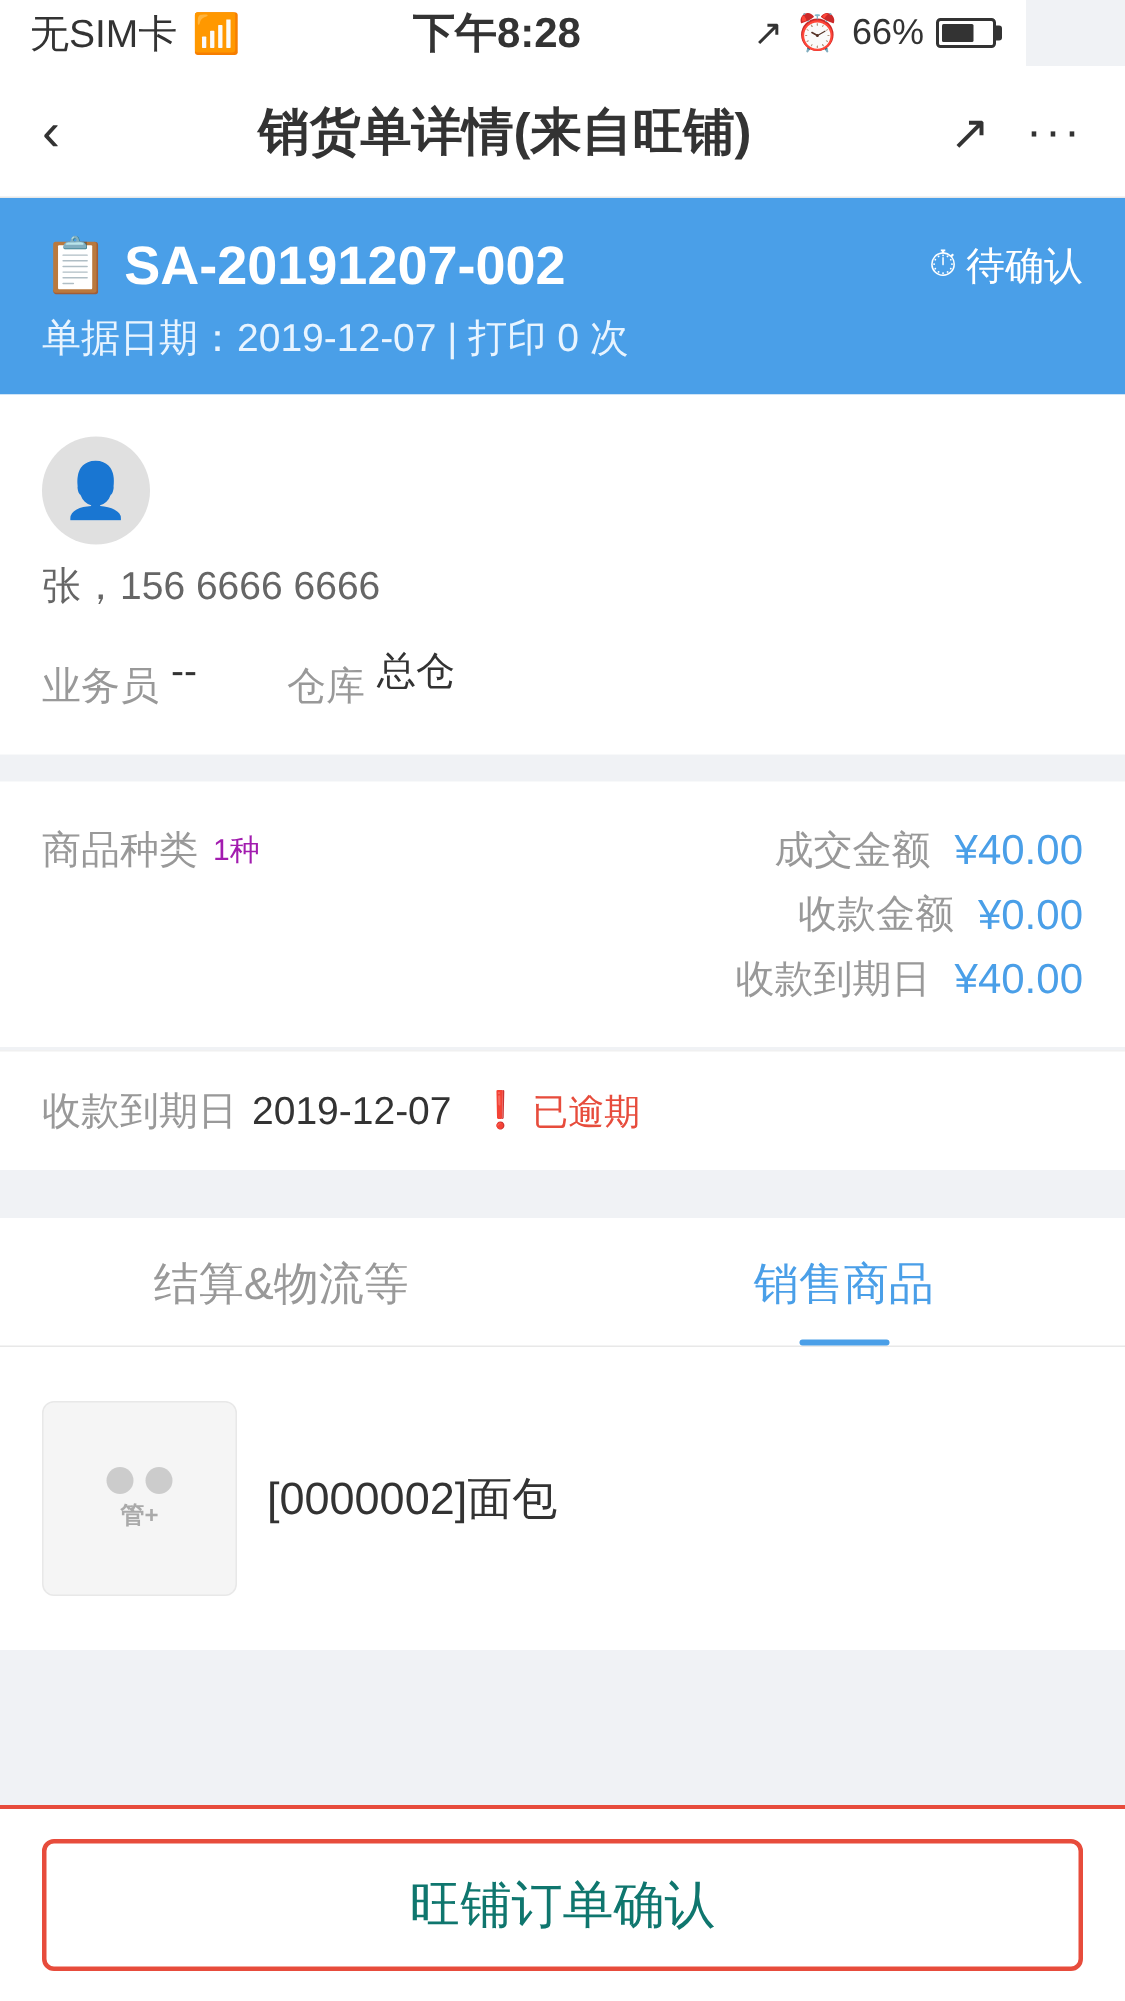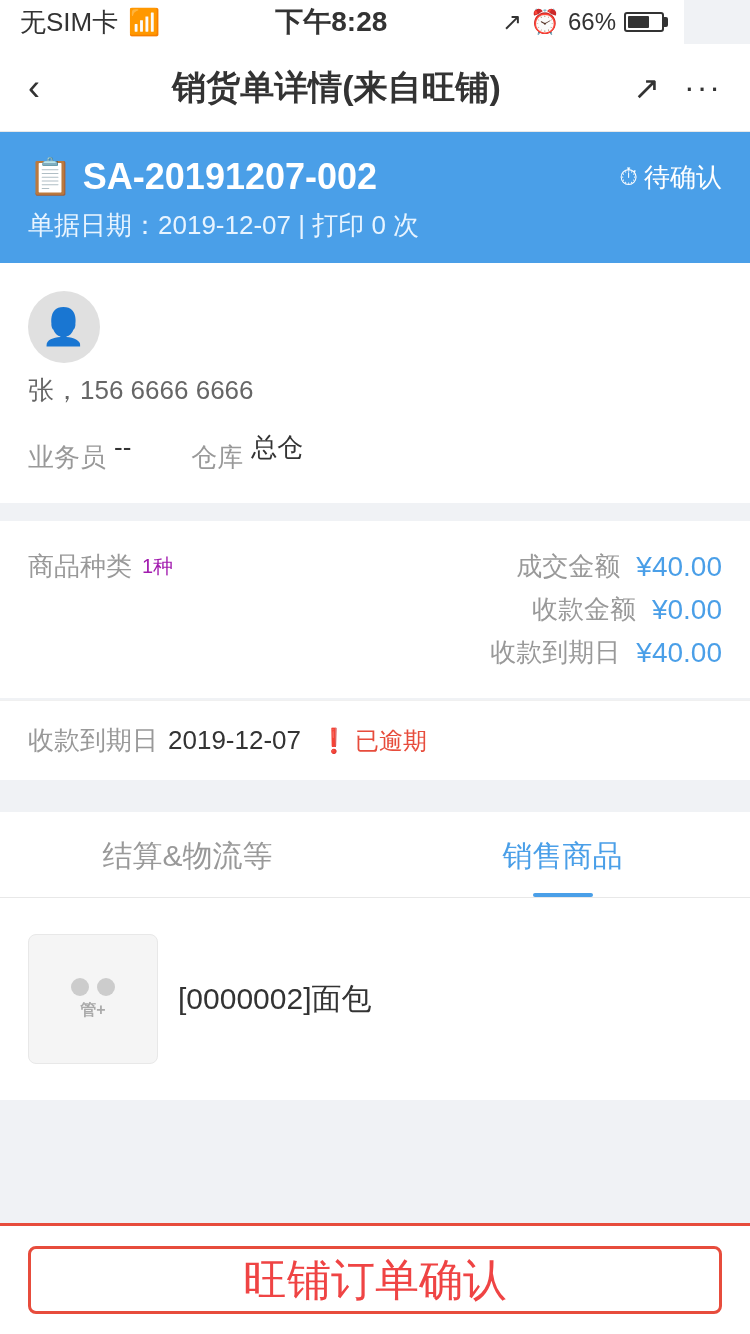--- a/index.html
+++ b/index.html
@@ -396,26 +396,26 @@
       position: fixed;
       bottom: 0;
       left: 0;
       width: 750px;
       background: #fff;
       padding: 20px 28px;
       border-top: 3px solid #e74c3c;
     }
     .confirm-btn {
       width: 100%;
-      height: 68px;
+      height: 88px;
       background: #fff;
       border: 3px solid #e74c3c;
       border-radius: 8px;
-      font-size: 44px;
-      color: #ef4444;
+      font-size: 34px;
+      color: #0f766e;
       font-weight: 500;
       cursor: pointer;
       display: flex;
       align-items: center;
       justify-content: center;
     }
   </style>
 </head>
 <body>
 

